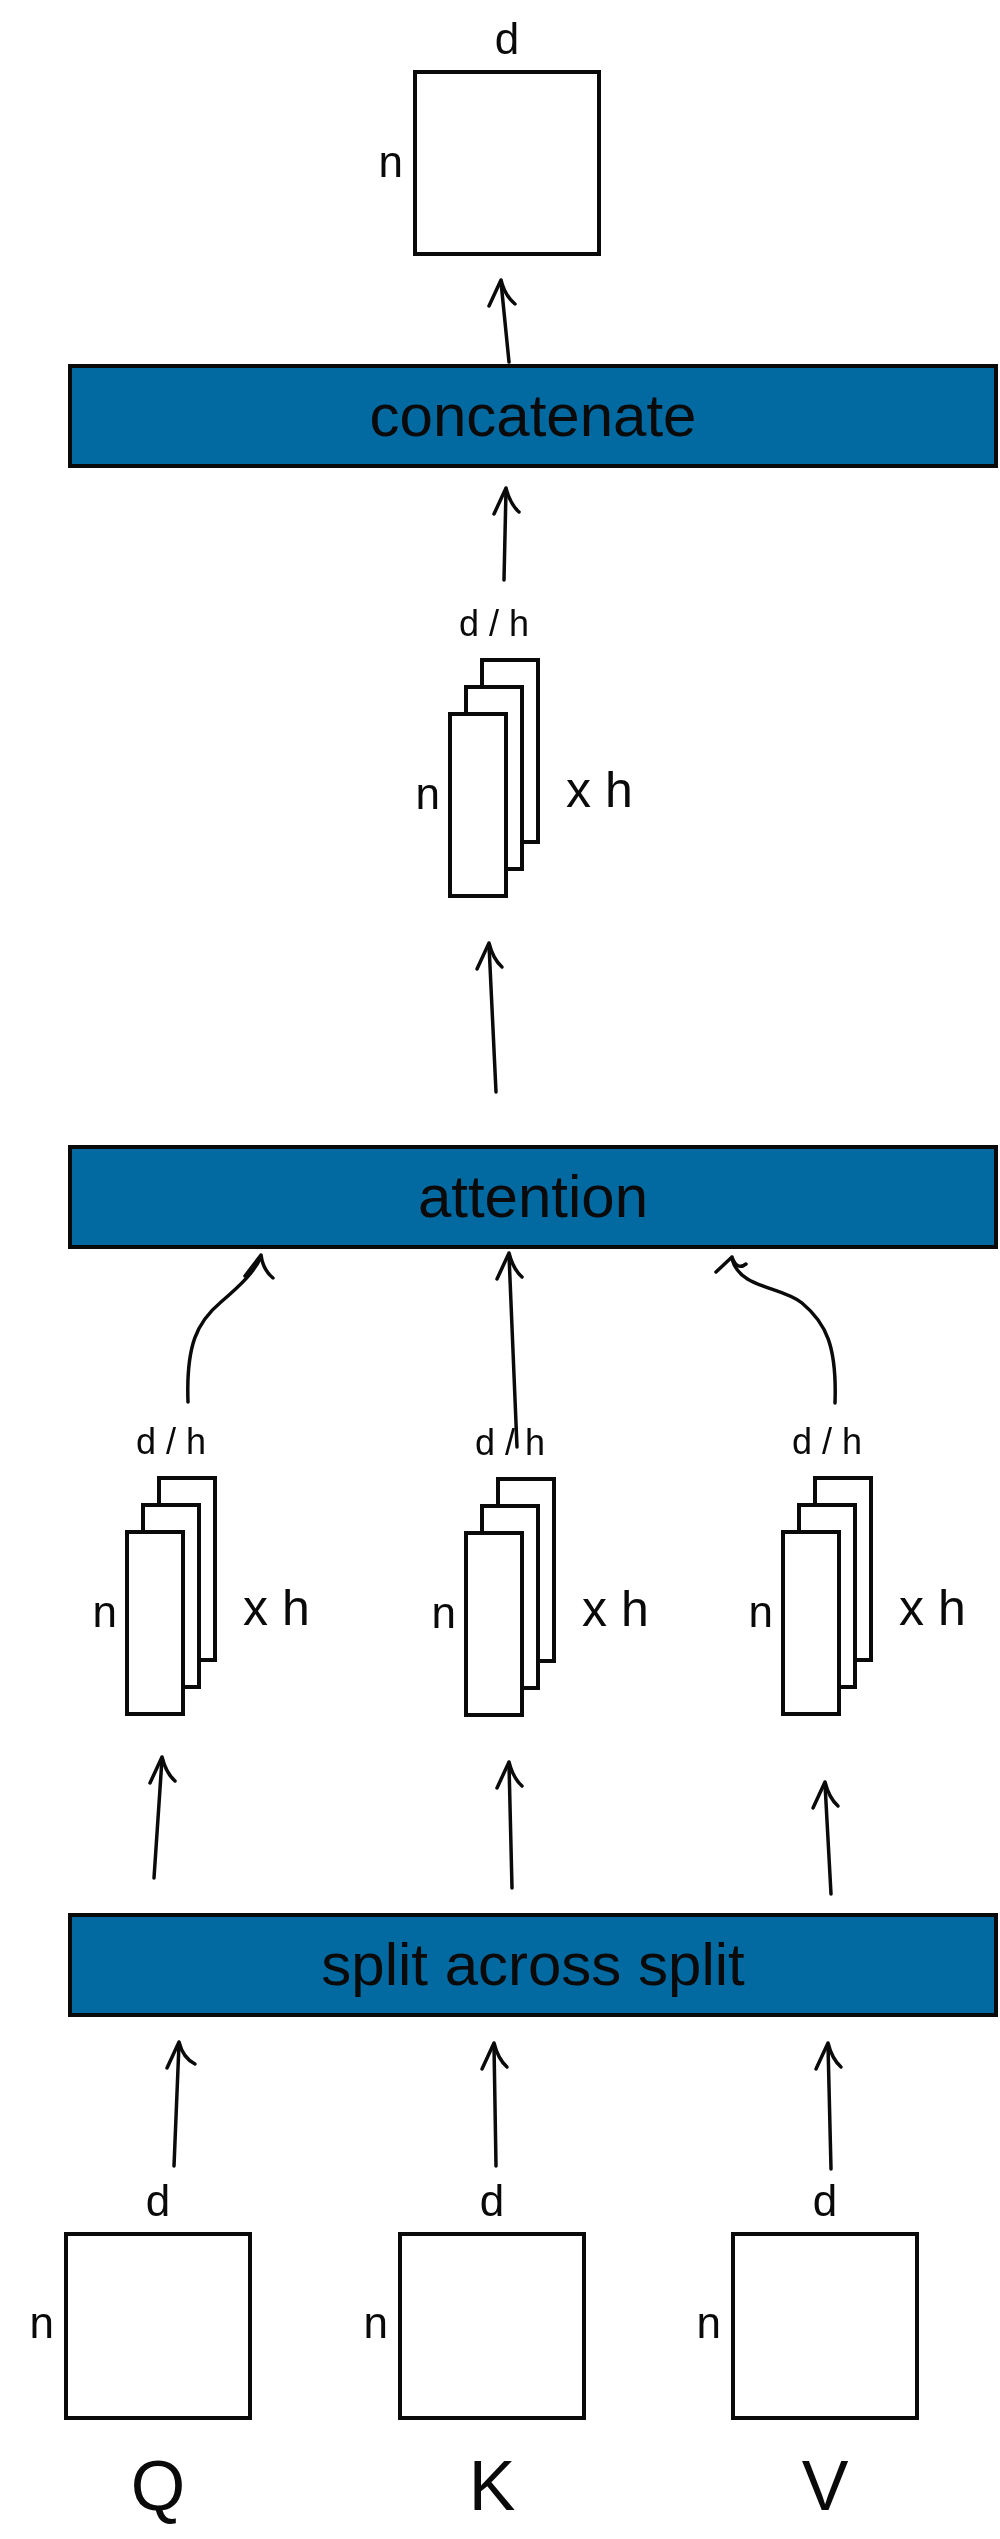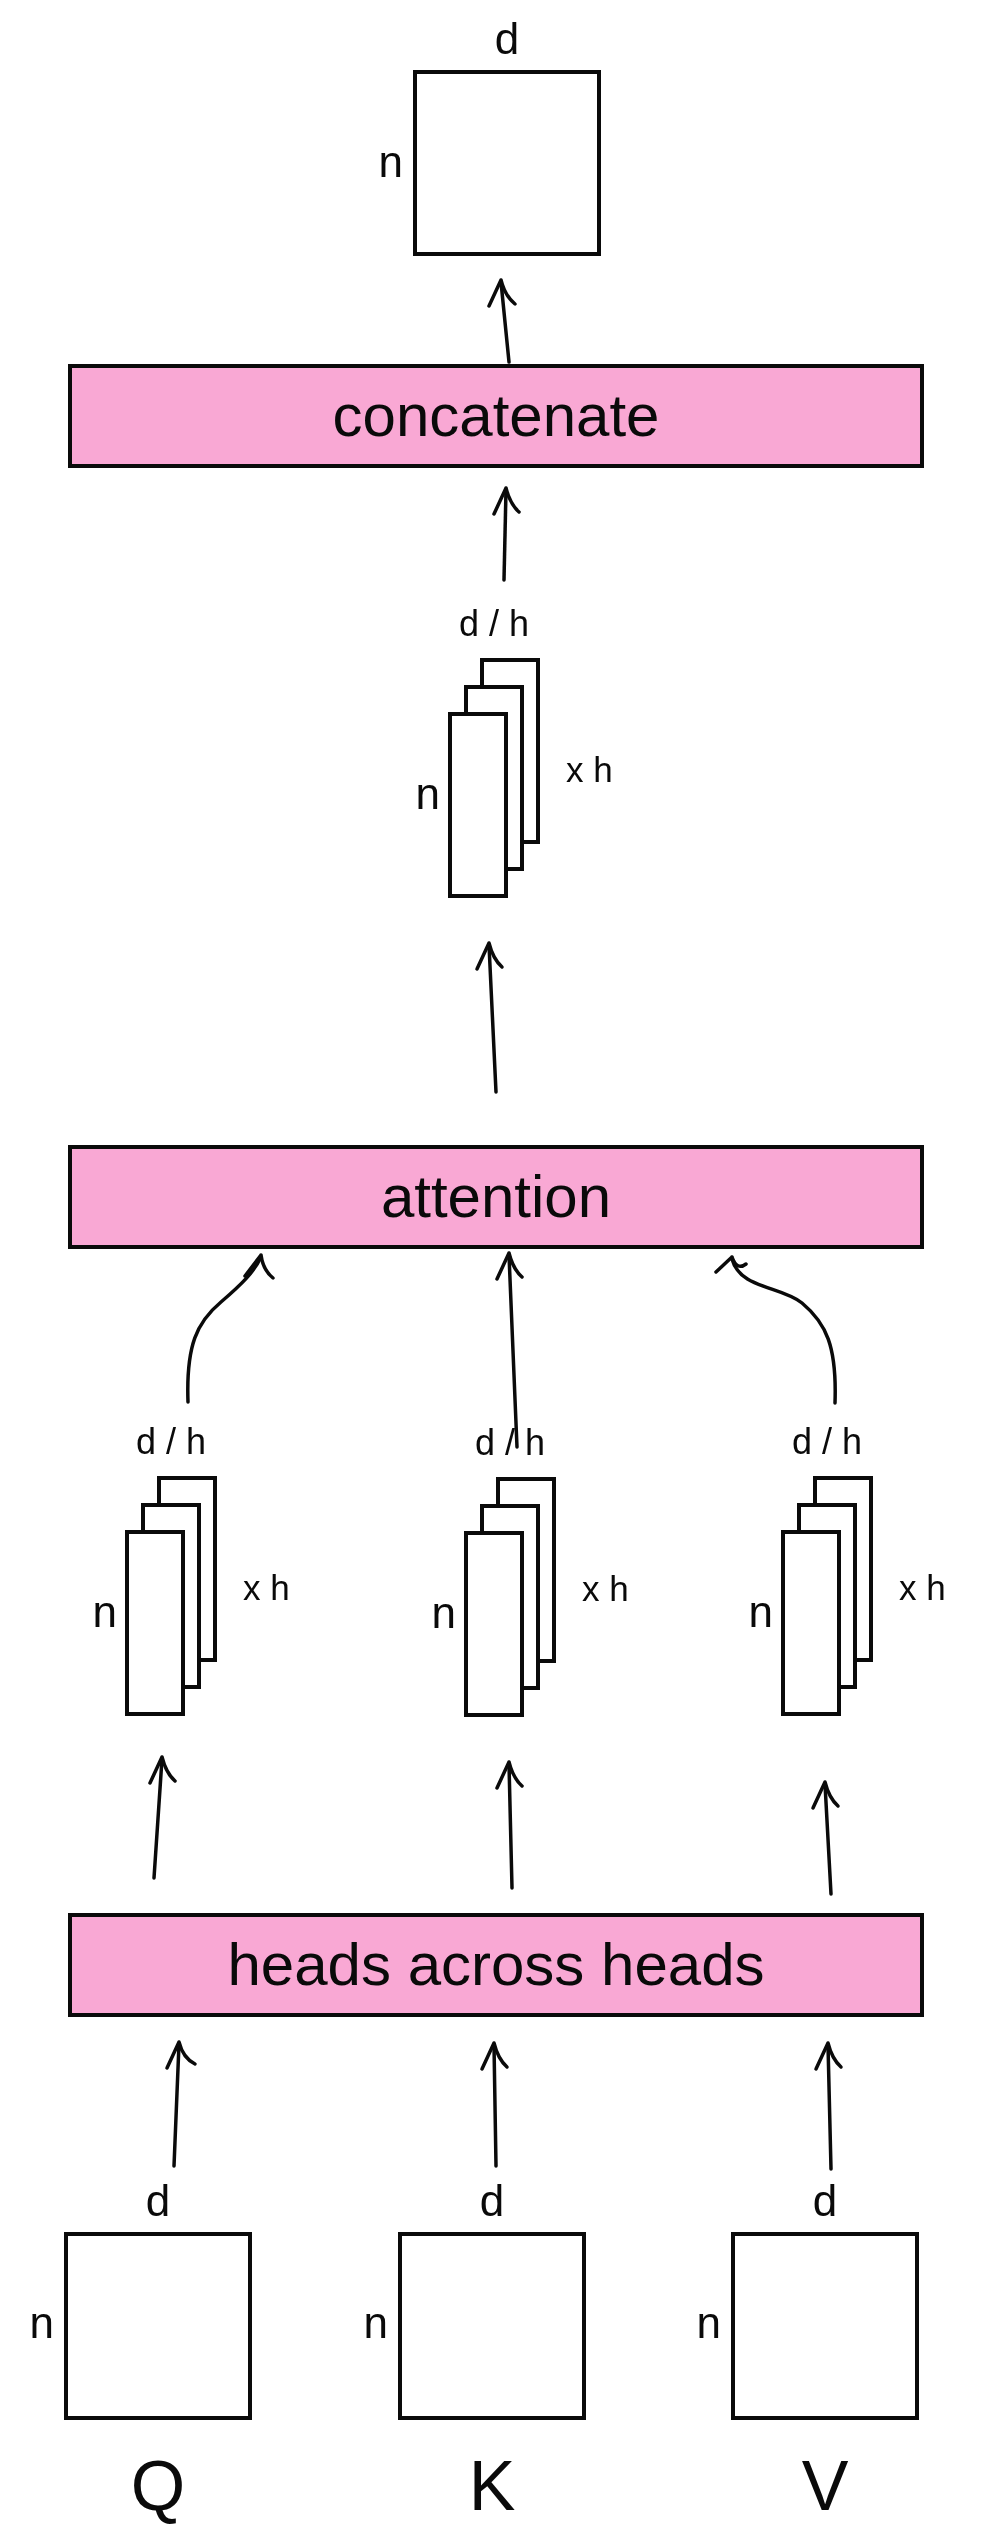--- a/index.html
+++ b/index.html
@@ -21,25 +21,25 @@
   svg.arrows path {
     fill: none;
     stroke: #0a0a0a;
     stroke-width: 3.5;
     stroke-linecap: round;
     stroke-linejoin: round;
   }
   .opbox {
     position: absolute;
     left: 68px;
-    width: 856px;
+    width: 930px;
     height: 104px;
     border: 4px solid #0a0a0a;
     box-sizing: border-box;
-    background: #f9a8d4;
+    background: #0369a1;
     display: flex;
     align-items: center;
     justify-content: center;
     font-size: 60px;
     line-height: 1;
     white-space: nowrap;
   }
   .matrix {
     position: absolute;
     width: 188px;
@@ -97,22 +97,22 @@
   .stack .n {
     position: absolute;
     left: -52px; top: 112px;
     width: 44px;
     text-align: right;
     font-size: 44px;
     line-height: 48px;
   }
   .stack .xh {
     position: absolute;
-    left: 118px; top: 86px;
-    font-size: 35px;
+    left: 118px; top: 106px;
+    font-size: 50px;
     line-height: 52px;
     white-space: nowrap;
   }
 </style>
 </head>
 <body>
 
 <div class="canvas">
 
   <svg class="arrows" viewBox="0 0 1000 2539">
@@ -220,21 +220,21 @@
   <div class="stack" style="left:781px; top:1476px;">
     <div class="dh">d / h</div>
     <div class="sheet back"></div>
     <div class="sheet mid"></div>
     <div class="sheet front"></div>
     <div class="n">n</div>
     <div class="xh">x h</div>
   </div>
 
   <div class="opbox" style="top:1913px;">
-    <span>heads across heads</span>
+    <span>split across split</span>
   </div>
 
   <div class="matrix-d" style="left:64px; top:2176px;">d</div>
   <div class="matrix-n" style="left:4px; top:2298px;">n</div>
   <div class="matrix" style="left:64px; top:2232px;"></div>
   <div class="qkv-name" style="left:64px; top:2448px;">Q</div>
 
   <div class="matrix-d" style="left:398px; top:2176px;">d</div>
   <div class="matrix-n" style="left:338px; top:2298px;">n</div>
   <div class="matrix" style="left:398px; top:2232px;"></div>

